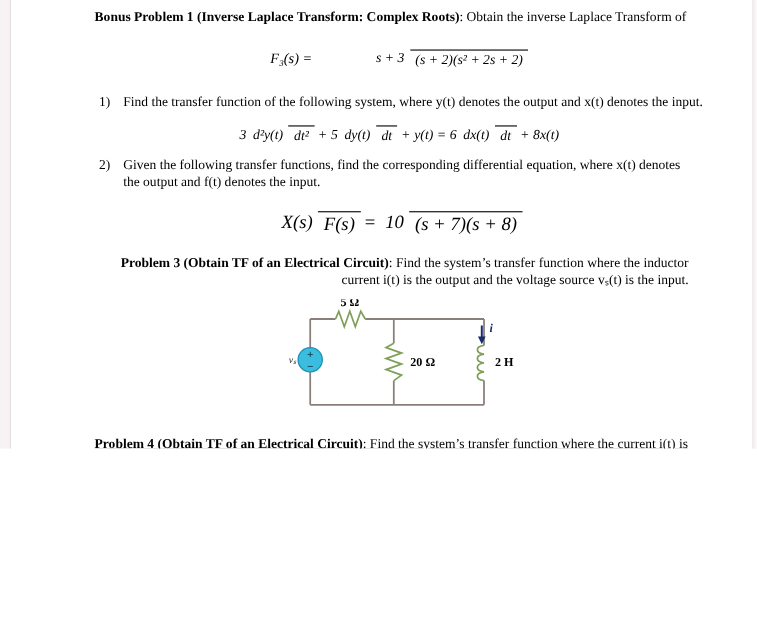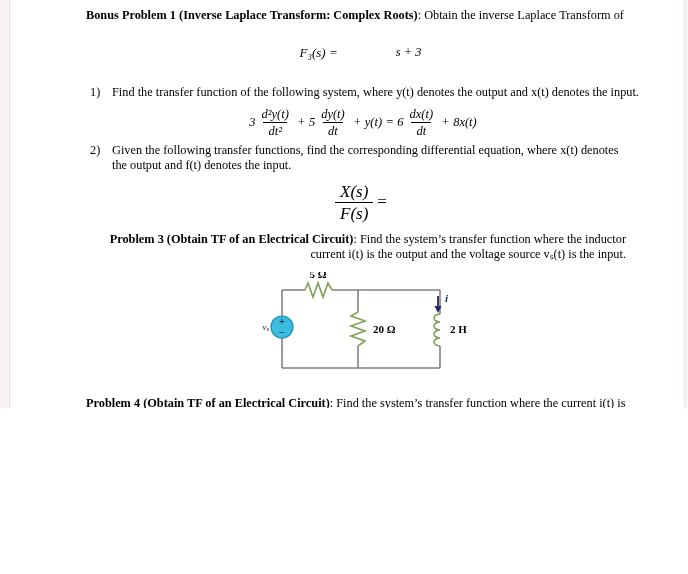--- a/index.html
+++ b/index.html
@@ -70,21 +70,21 @@
     font-family: "Liberation Serif", serif;
   }
   .eq-lhs {
     font-style: italic;
     font-size: 13px;
     margin-right: 5px;
     white-space: nowrap;
   }
   .frac {
     display: inline-flex;
-    flex-direction: column;
+    flex-direction: row;
     align-items: center;
     vertical-align: middle;
     line-height: 1.12;
   }
   .frac .num { padding: 0 5px 1px 5px; }
   .frac .den { padding: 1px 5px 0 5px; border-top: 1.1px solid #000; }
   .eqsym { margin: 0 4px; }
 
   
   .circuit-wrap { display: flex; justify-content: center; }
@@ -129,20 +129,21 @@
   <div class="content">
 
     <div class="para" style="margin-bottom:2px;">
       <b>Bonus Problem 1 (Inverse Laplace Transform: Complex Roots)</b><span>: Obtain the inverse Laplace Transform of</span>
     </div>
 
     <div class="eqwrap" style="margin-top:11px; height:38px;gap:48px;">
       <span class="eq-lhs">F₃(s) =</span>
       <span class="frac" style="font-size:12.5px;">
         <span class="num mathvar">s + 3</span>
+        <span class="den mathvar">(s + 2)(s² + 2s + 2)</span>
       </span>
     </div>
 
 
     <div class="olist" style="margin-top:13px;">
       <div class="oitem" style="width:528px;">
         <span class="onum">1)</span>
         <span>Find the transfer function of the following system, where y(t) denotes the output and x(t) denotes the input.</span>
       </div>
     </div>
@@ -177,20 +178,24 @@
         <span>Given the following transfer functions, find the corresponding differential equation, where x(t) denotes the output and f(t) denotes the input.</span>
       </div>
     </div>
 
     <div class="eqwrap" style="margin-top:12px; height:36px; font-size:17px;">
       <span class="frac">
         <span class="num mathvar">X(s)</span>
         <span class="den mathvar">F(s)</span>
       </span>
       <span class="eqsym">=</span>
+      <span class="frac">
+        <span class="num mathvar">10</span>
+        <span class="den mathvar">(s + 7)(s + 8)</span>
+      </span>
     </div>
 
     <div class="para" style="margin-top:12px; width:540px;text-align:right;">
       <b>Problem 3 (Obtain TF of an Electrical Circuit)</b><span>: Find the system’s transfer function where the inductor current i(t) is the output and the voltage source vₛ(t) is the input.</span>
     </div>
 
     <div class="circuit-wrap" style="margin-top:10px;">
       <svg width="210" height="110" viewBox="0 0 210 110">
 
         <path class="wire" d="M24,18 L47,18"></path>

